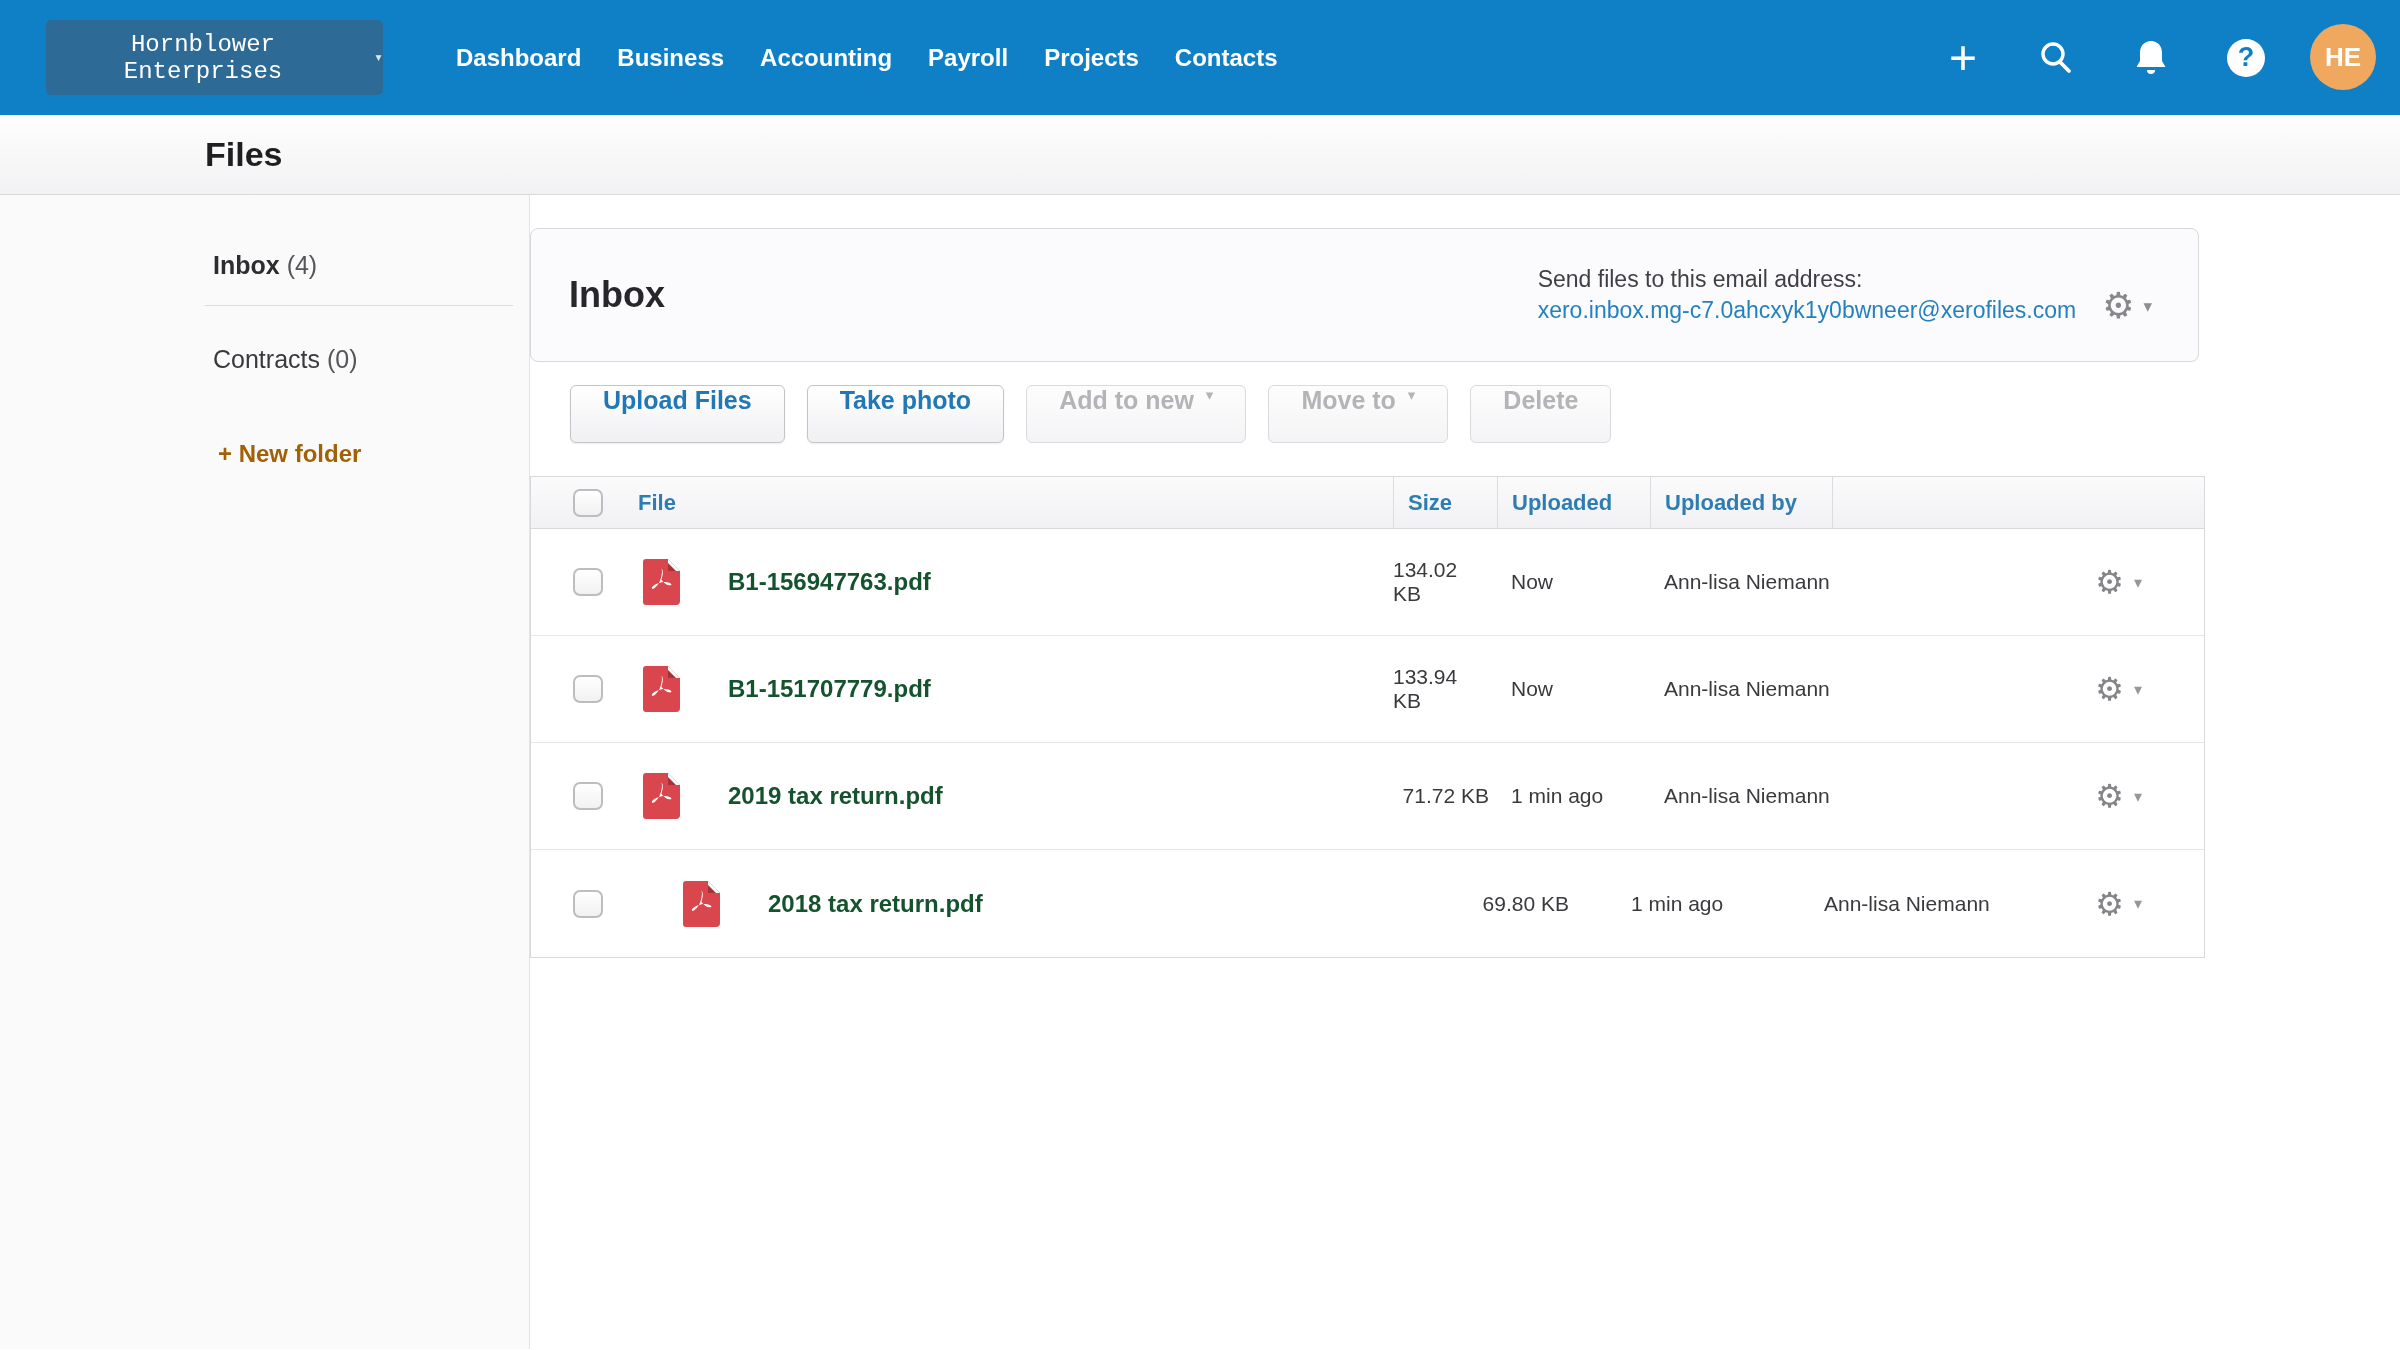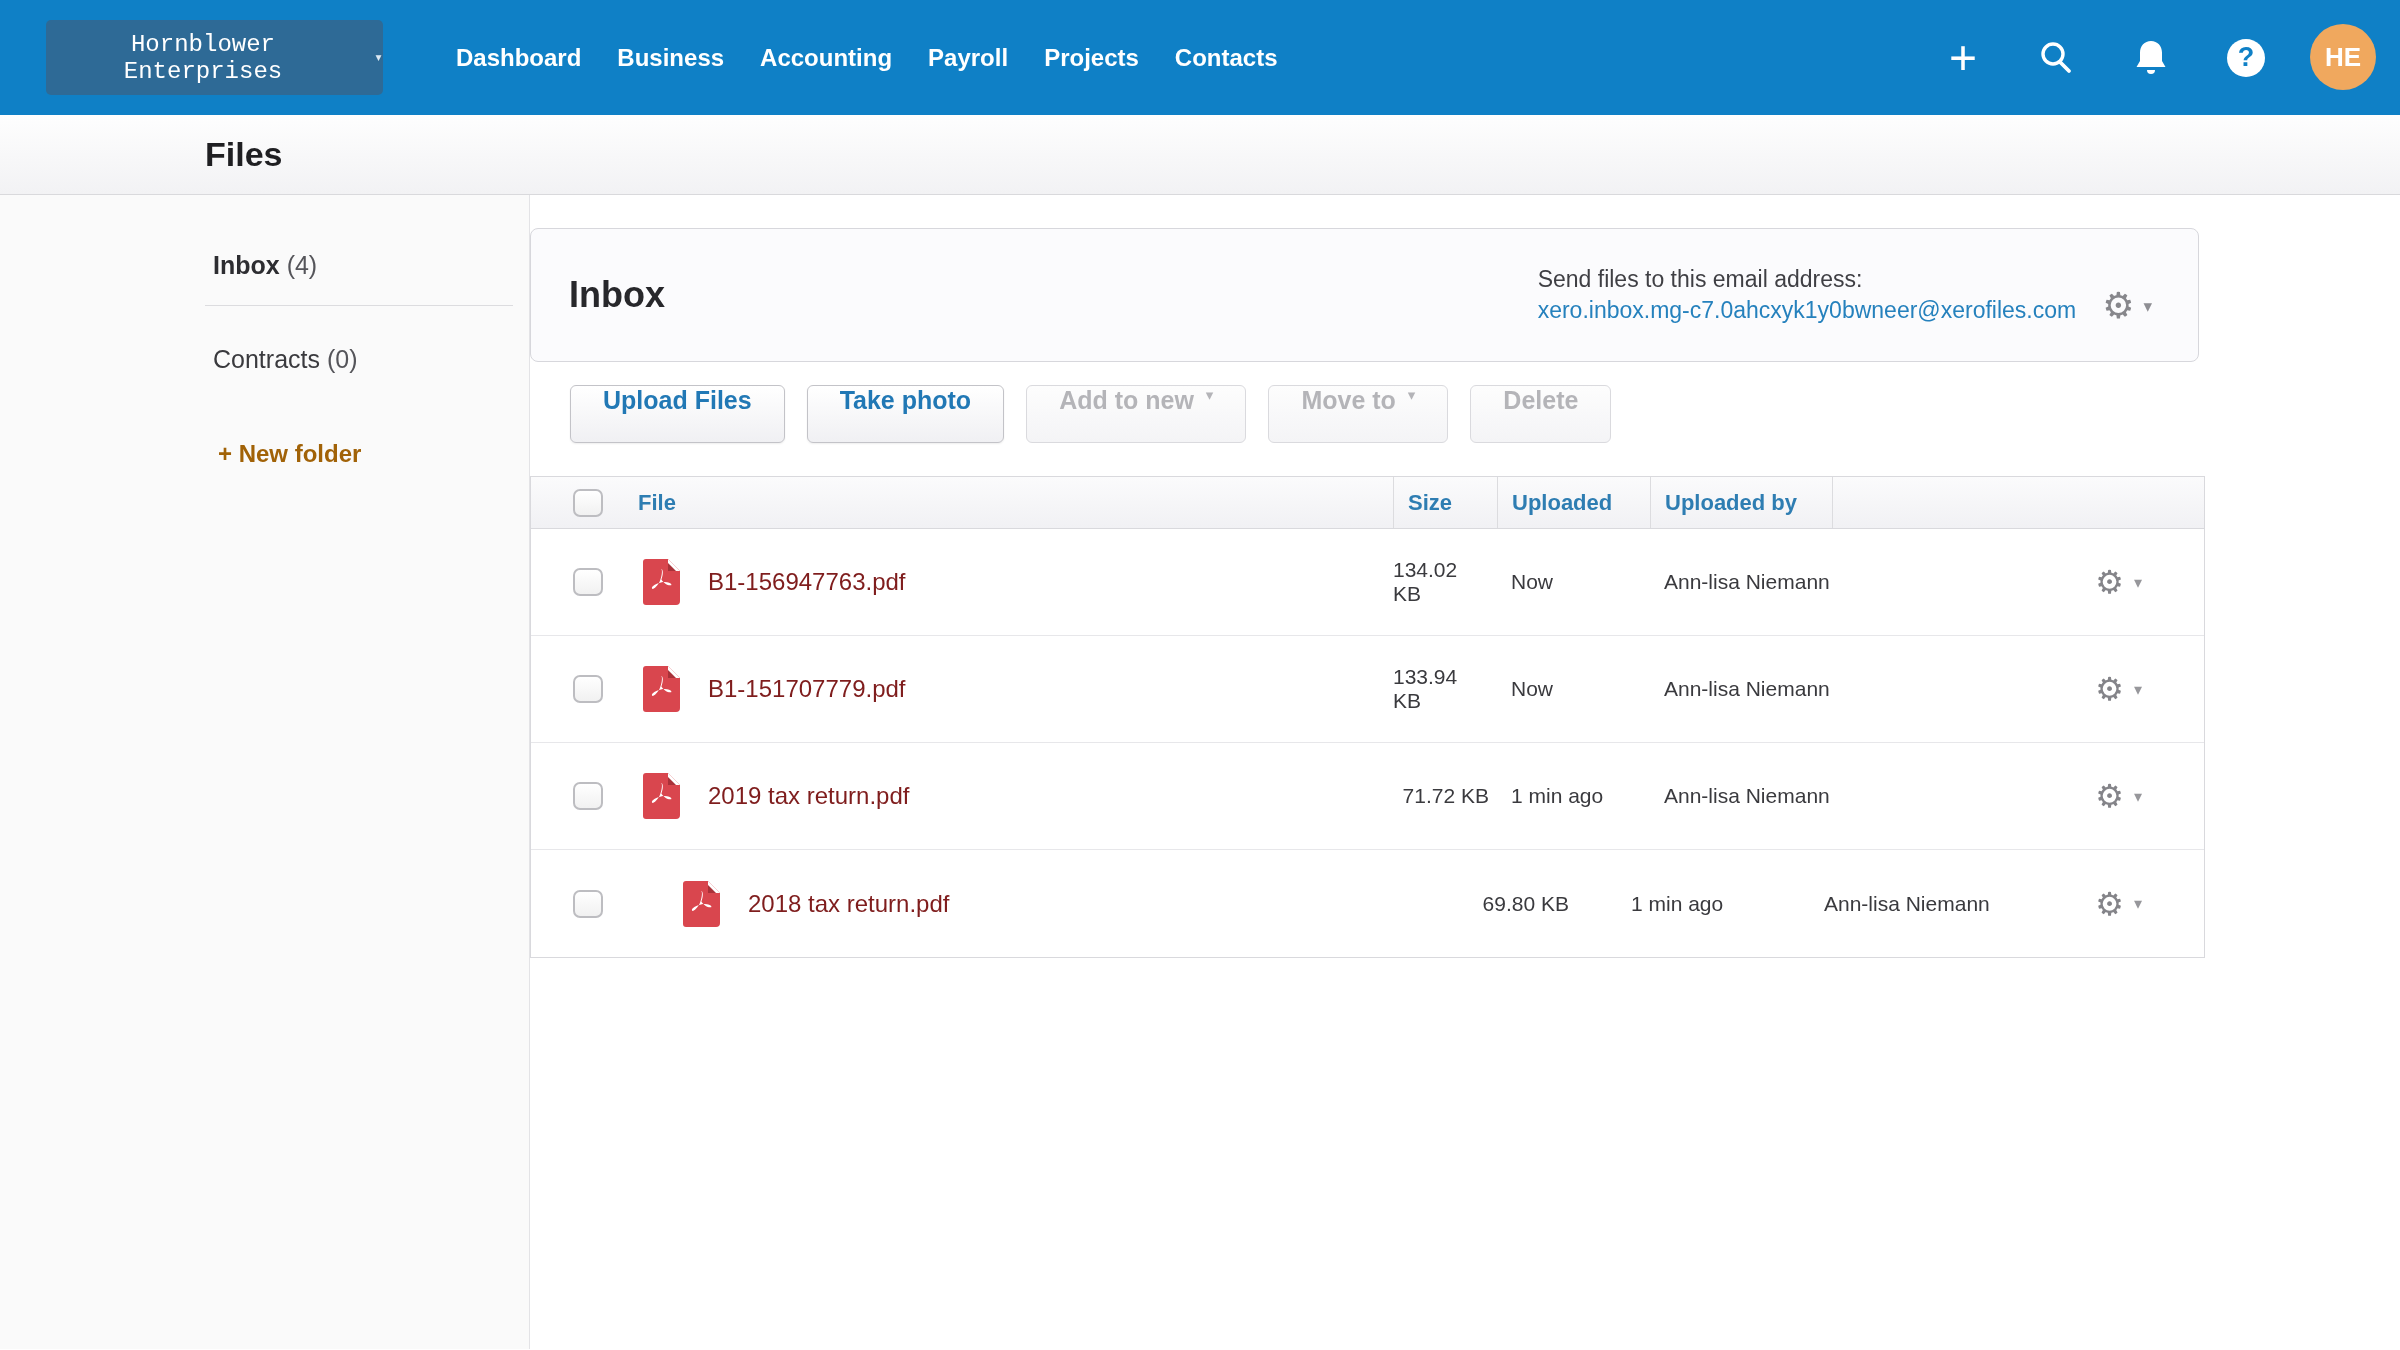--- a/index.html
+++ b/index.html
@@ -84,21 +84,21 @@
   .col-up { width:153px; padding-left:14px; }
   .col-upby { width:182px; padding-left:14px; }
   .col-actions { flex:1; justify-content:flex-end; padding-right:62px; gap:10px; }
   .t-head .col { font-size:22px; font-weight:bold; color:#2e7db2; }
   .t-head .col-size, .t-head .col-up, .t-head .col-upby, .t-head .col-actions {
     border-left:1px solid #dcdcdf; }
   .t-head .col-size { justify-content:flex-start; padding-left:14px; }
   .checkbox { width:30px; height:28px; border:2px solid #bdbdc1; border-radius:7px;
     background:linear-gradient(#ffffff,#f1f1f1); cursor:pointer; }
   .cell-text { font-size:21px; color:#3a3a3e; }
-  .file-name { font-size:24px; font-weight:normal; color:#7f1d1d; cursor:pointer; }
+  .file-name { font-size:24px; font-weight:bold; color:#14532d; cursor:pointer;margin-left:20px; }
   .pdf-icon { width:37px; height:46px; margin-left:5px; margin-right:28px; flex:none; }
   .row-gear { font-size:32px; color:#848489; line-height:32px; cursor:pointer; }
   .row-caret { font-size:16px; color:#97979b; cursor:pointer; }
 
   .bell-svg, .search-svg { display:block; }
 </style>
 </head>
 <body>
 
 <div class="topbar">

